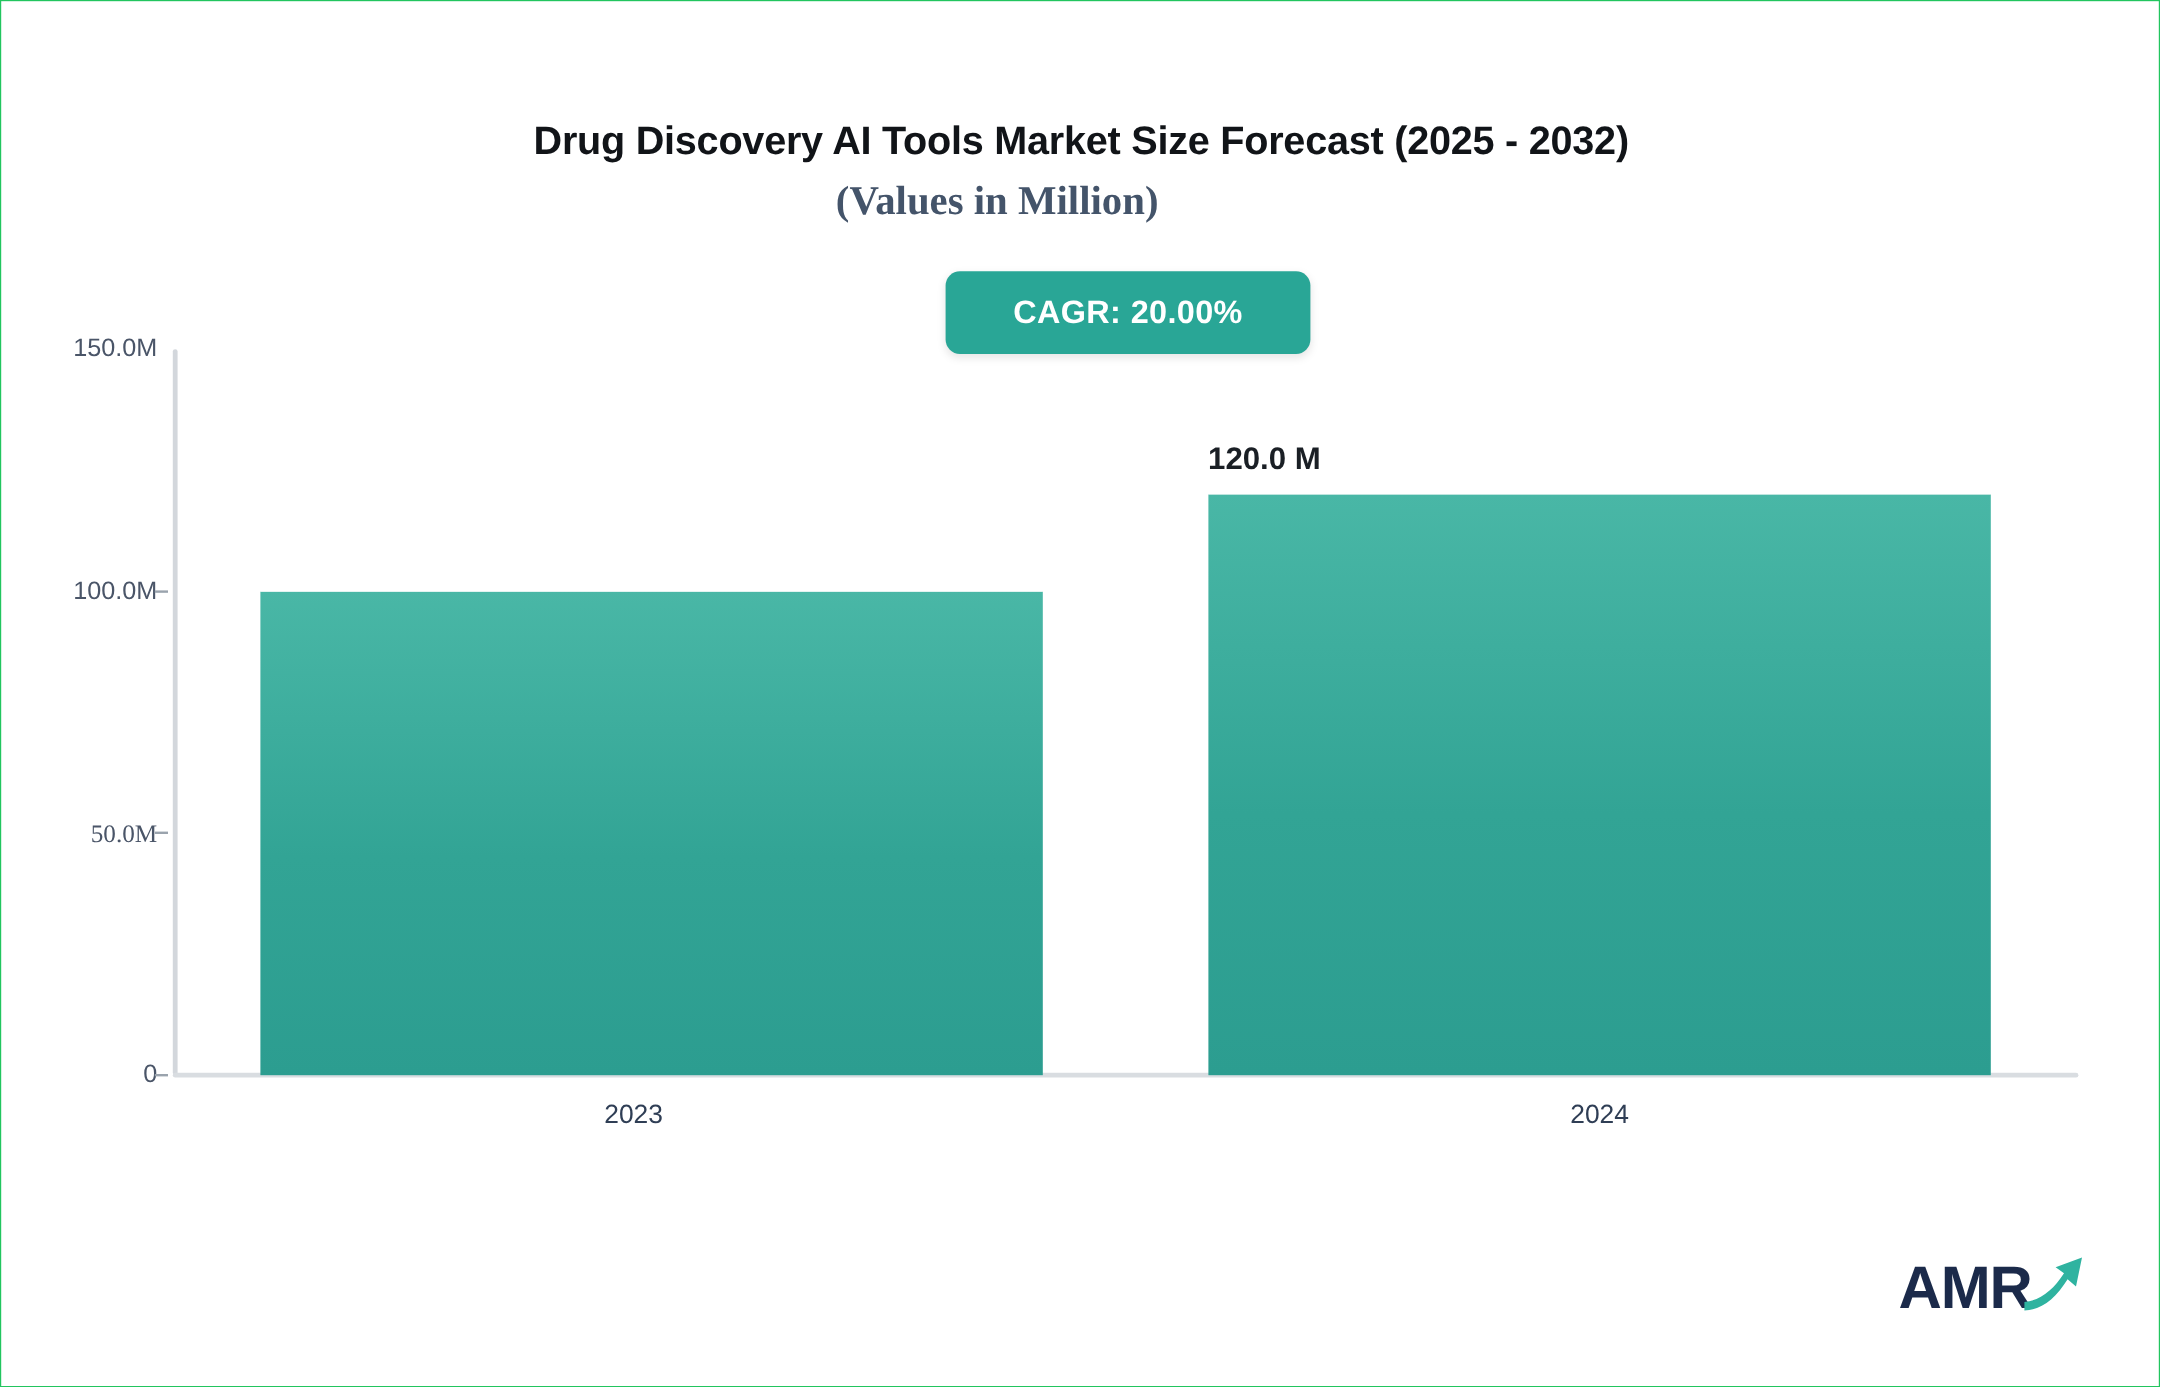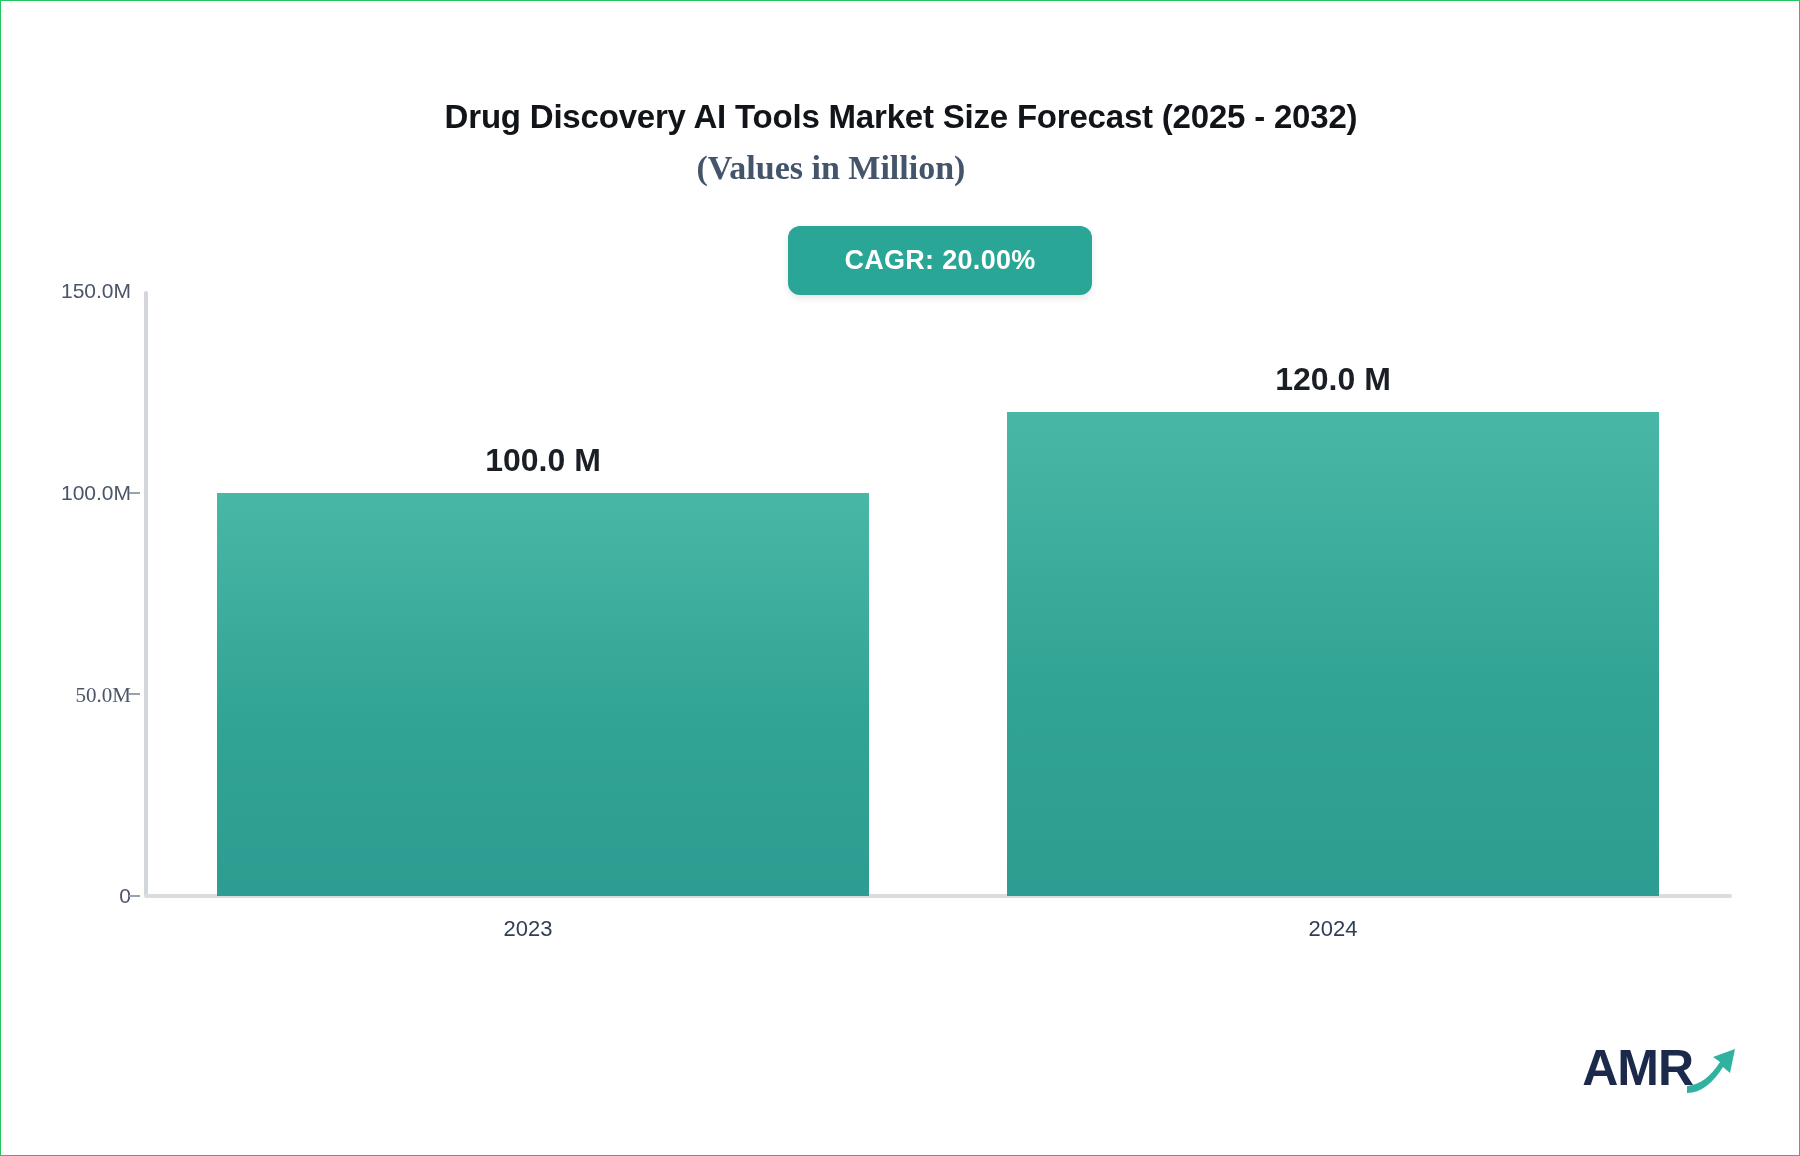--- a/index.html
+++ b/index.html
@@ -136,43 +136,42 @@
     left: 0;
     width: 100%;
     background: linear-gradient(180deg, #49b7a6 0%, #32a495 55%, #2c9d90 100%);
     border-top: 2px solid #ffffff;
   }
 
   .bar-value {
     position: absolute;
     left: 0;
     width: 100%;
-    text-align: center;
-    font-size: 32px;
+    font-size: 26px;
     font-weight: bold;
     color: #1a1f25;
     white-space: nowrap;
   }
 
   .x-label {
     position: absolute;
     top: 915px;
     text-align: center;
     font-size: 22px;
     color: #2f3e55;
     white-space: nowrap;
   }
 
   
   .logo {
     position: absolute;
     right: 52px;
     bottom: 52px;
     display: flex;
-    align-items: flex-start;
+    align-items: center;
     height: 60px;
   }
   .logo-text {
     font-size: 50px;
     font-weight: bold;
     color: #1b2a4a;
     letter-spacing: -1px;
     line-height: 1;
   }
   .logo-arrow {
@@ -199,21 +198,20 @@
       <div class="y-label" style="top: 694px; font-family: Liberation Serif, serif;">50.0M</div>
       <div class="y-tick" style="top: 693.333px;"></div>
       <div class="y-label" style="top: 491.667px;">100.0M</div>
       <div class="y-tick" style="top: 491.667px;"></div>
       <div class="y-label" style="top: 290px;">150.0M</div>
     </div>
 
   <div class="bars" id="bars-layer">
       <div class="bar-group" style="left: 68.73px; width: 652.54px;">
         <div class="bar" style="height: 403.333px; background: linear-gradient(rgb(73, 183, 166) 0%, rgb(50, 164, 149) 55%, rgb(44, 157, 144) 100%);"></div>
-        <div class="bar-value" style="bottom: 417.333px;">100.0 M</div>
       </div>
       <div class="bar-group" style="left: 858.73px; width: 652.54px;">
         <div class="bar" style="height: 484px; background: linear-gradient(rgb(73, 183, 166) 0%, rgb(50, 164, 149) 55%, rgb(44, 157, 144) 100%);"></div>
         <div class="bar-value" style="bottom: 498px;">120.0 M</div>
       </div>
     </div>
 
   <div id="x-axis-labels">
       <div class="x-label" style="left: 132px; width: 790px;">2023</div>
       <div class="x-label" style="left: 937px; width: 790px;">2024</div>

